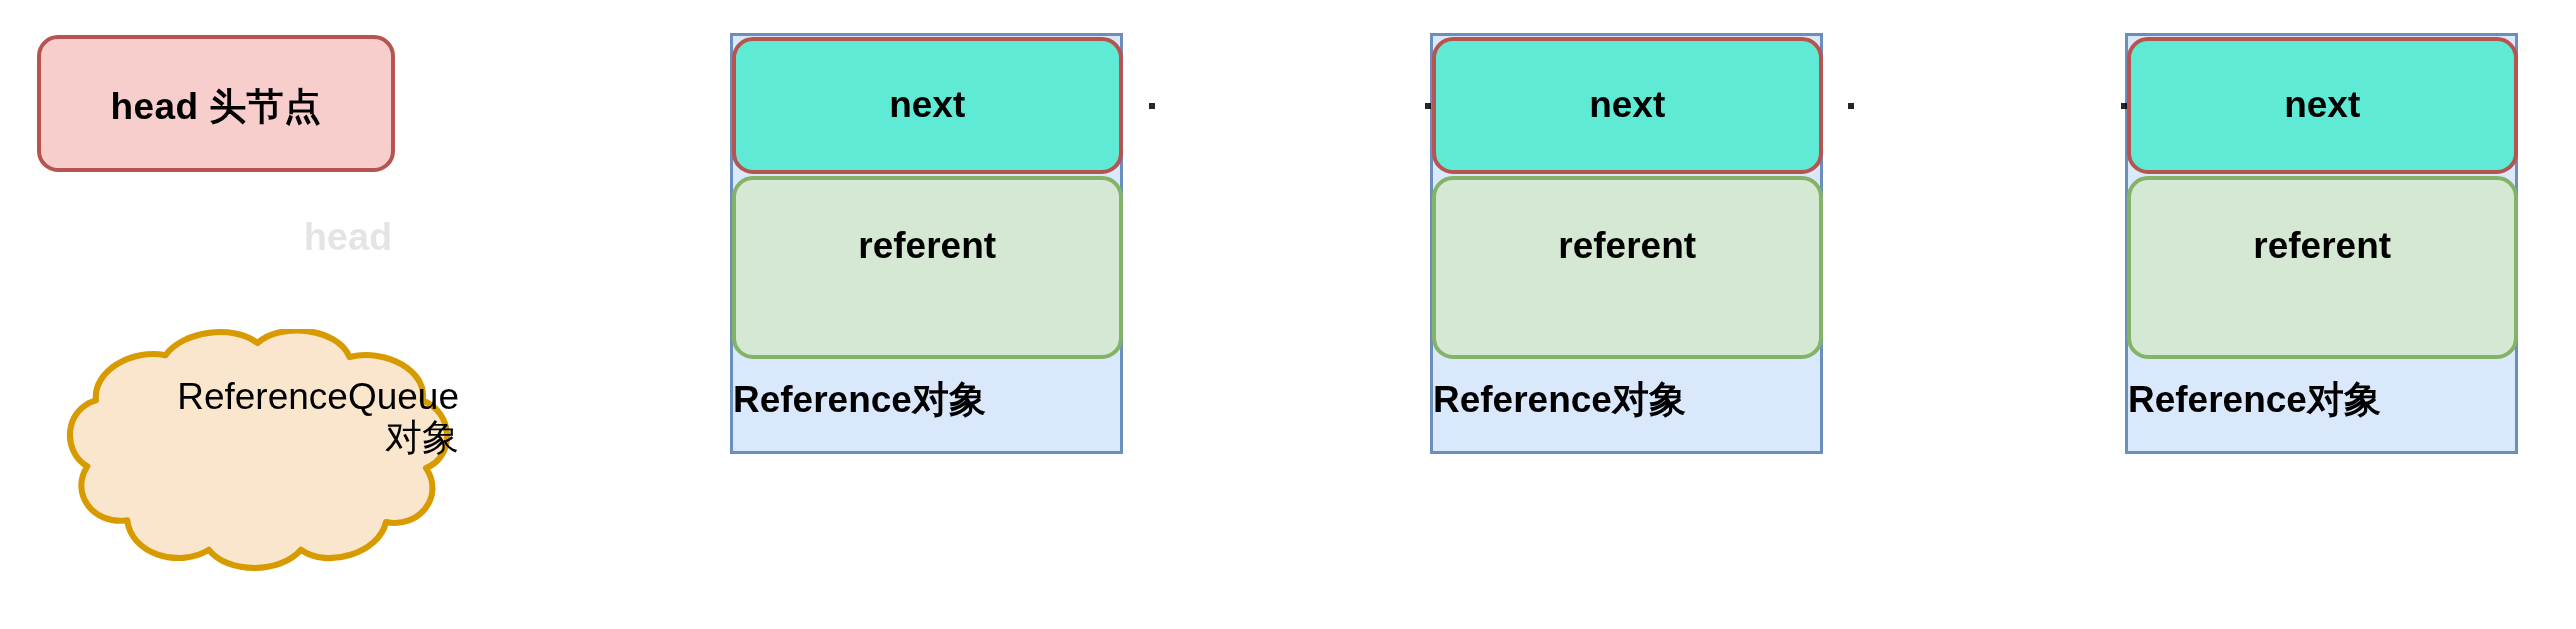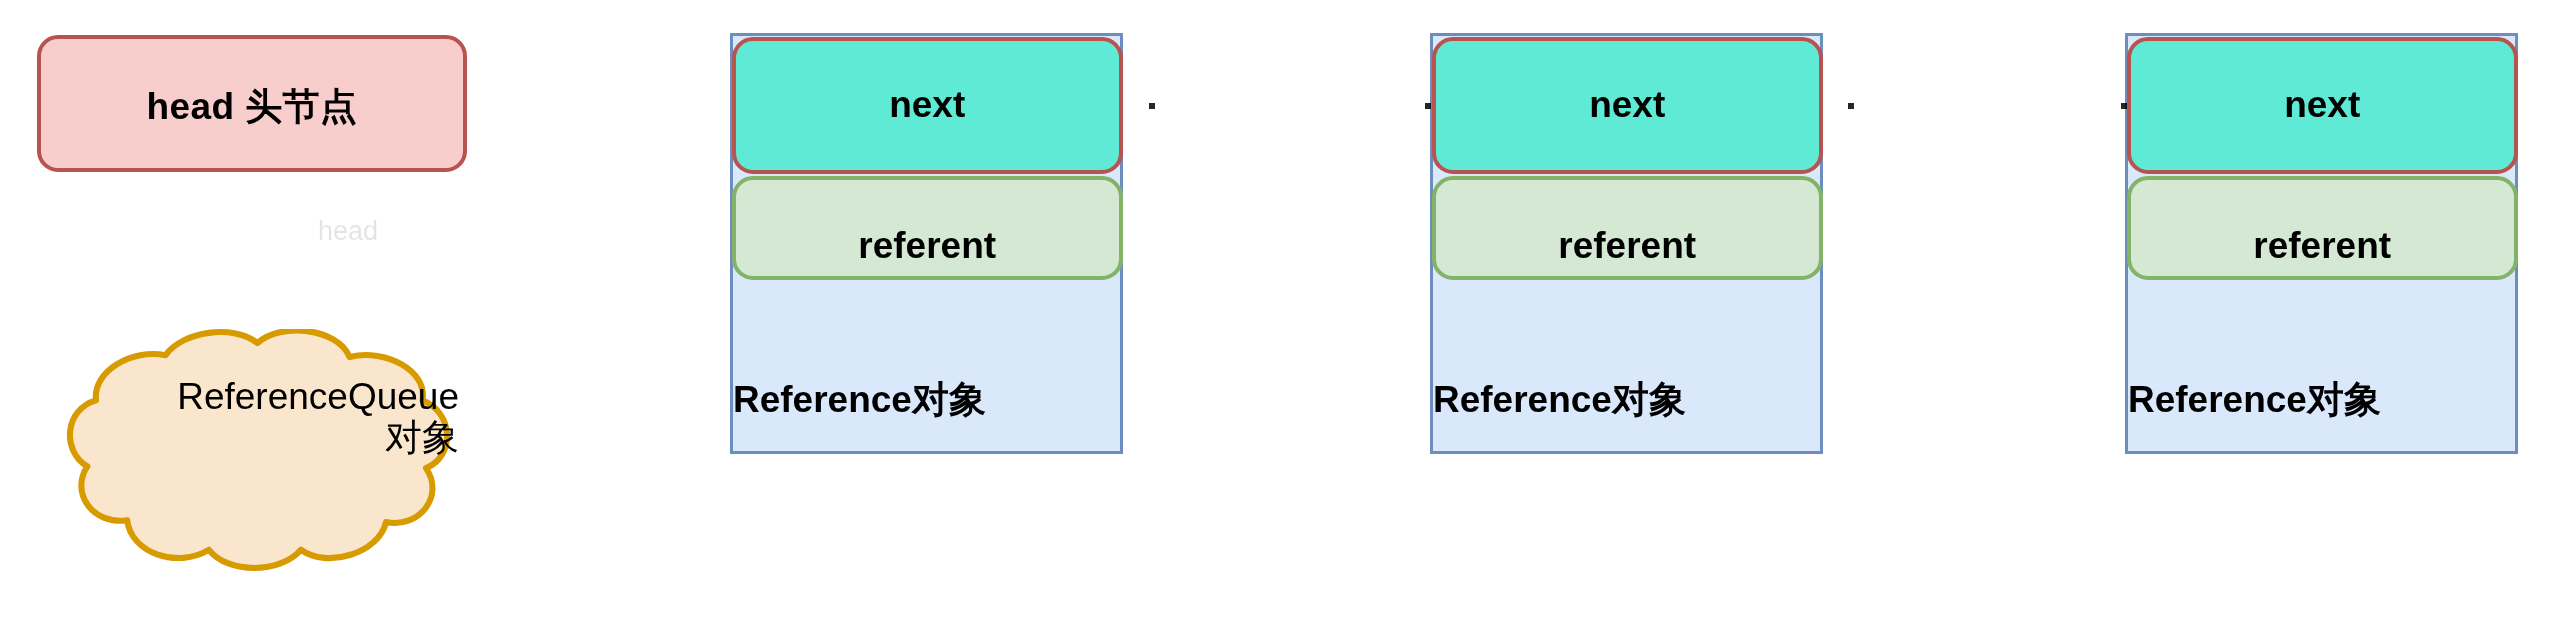--- a/index.html
+++ b/index.html
@@ -25,42 +25,42 @@
     color: #000000;
     font-weight: bold;
     white-space: nowrap;
   }
 
   
   .head-box {
     position: absolute;
     left: 37px;
     top: 35px;
-    width: 430px;
+    width: 358px;
     height: 137px;
     background: #f8cecc;
     border: 4.3px solid #b85450;
     border-radius: 21px;
     box-sizing: border-box;
   }
   .head-box .boxtext {
     top: 43px;
     font-size: 37px;
     letter-spacing: 0.4px;
   }
 
   
   .ghost-label {
     position: absolute;
     left: 261px;
     top: 216px;
     width: 174px;
     text-align: center;
-    font-size: 27px;
-    font-weight: normal;
+    font-size: 38px;
+    font-weight: bold;
     color: #000000;
     opacity: 0.10;
     white-space: nowrap;
   }
 
   
   .cloud-wrap {
     position: absolute;
     left: 63px;
     top: 329px;
@@ -128,21 +128,21 @@
   }
   .node .slot-next .boxtext {
     top: 43px;
     font-size: 37px;
   }
   .node .slot-referent {
     position: absolute;
     left: 1.7px;
     top: 143px;
     width: 391px;
-    height: 104px;
+    height: 183px;
     background: #d5e8d4;
     border: 4.3px solid #82b366;
     border-radius: 21px;
     box-sizing: border-box;
   }
   .node .slot-referent .boxtext {
     top: 45px;
     font-size: 37px;
   }
 

